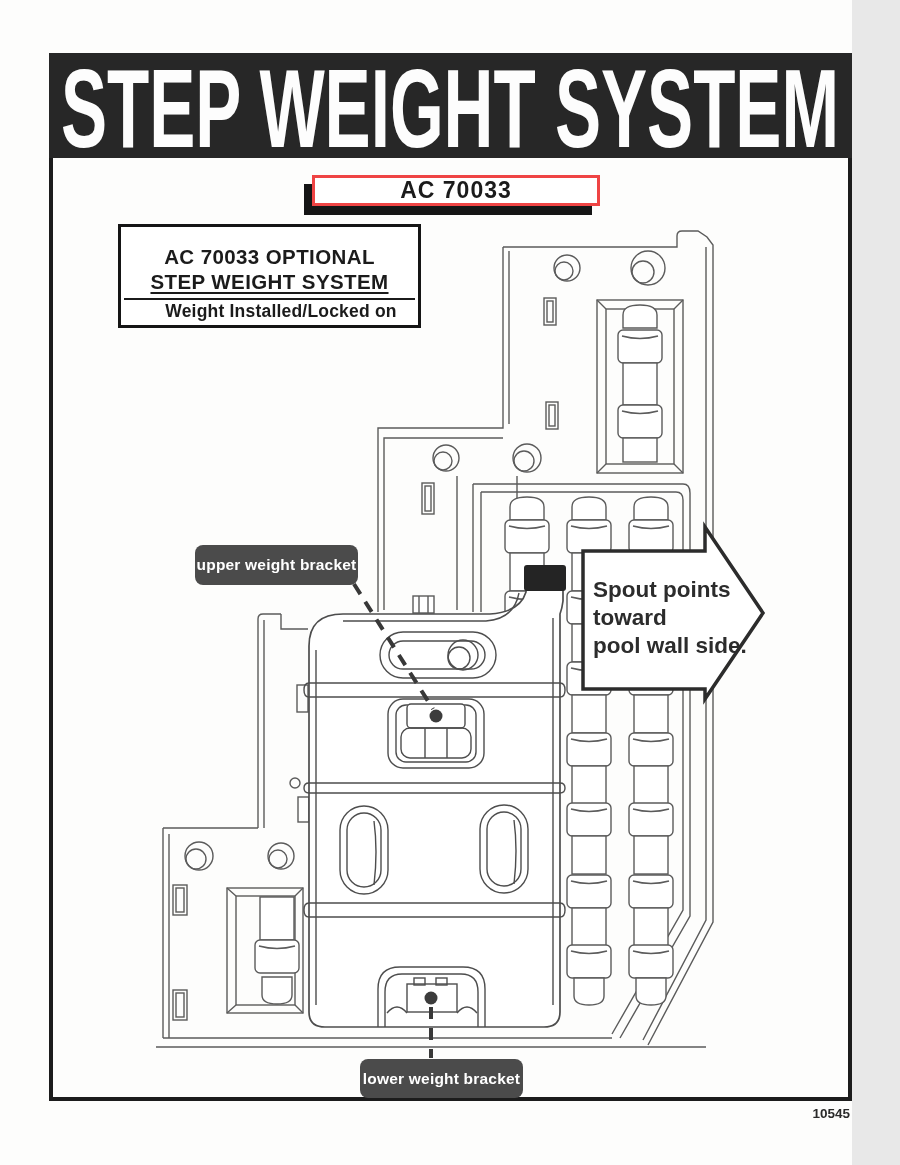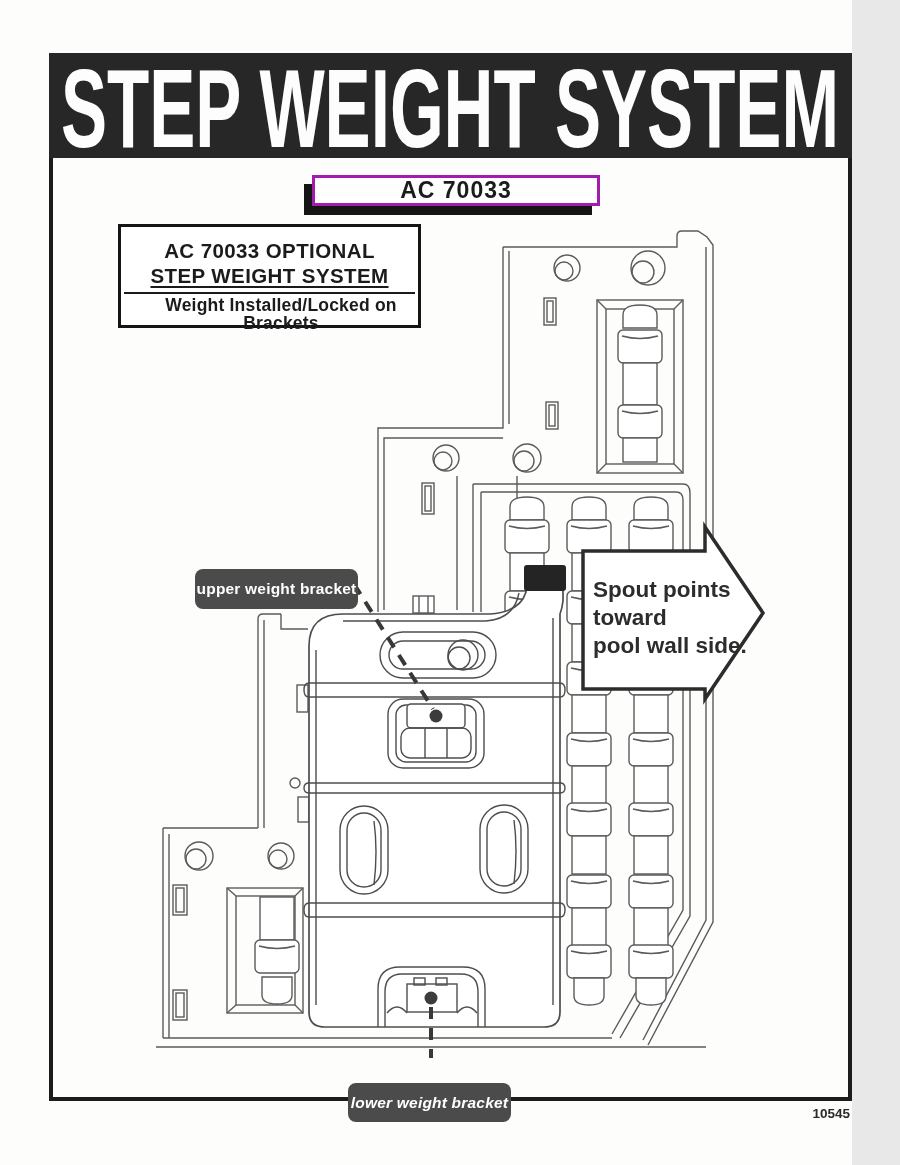--- a/index.html
+++ b/index.html
@@ -7,37 +7,37 @@
         font-family:"Liberation Sans",sans-serif;}
   .abs{position:absolute;}
   
   .banner{left:49px;top:53px;width:803px;height:105px;background:#272727;z-index:3;}
   
   .frame{left:49px;top:157px;width:803px;height:944px;border:4px solid #1c1c1c;border-top:none;
          box-sizing:border-box;z-index:1;}
   
   .art{left:0;top:0;width:900px;height:1165px;z-index:2;}
   
-  .ac-box{left:312px;top:175px;width:288px;height:31px;background:#ffffff;border:3px solid #a21caf;
+  .ac-box{left:312px;top:175px;width:288px;height:31px;background:#ffffff;border:3px solid #ef4444;
           box-sizing:border-box;box-shadow:-8px 9px 0 #151515;z-index:4;
           display:flex;align-items:center;justify-content:center;}
   .ac-box span{font-size:23px;font-weight:bold;color:#1b1b1b;letter-spacing:1px;}
   
   .info-box{left:118px;top:224px;width:303px;height:104px;background:#ffffff;border:3px solid #151515;
             box-sizing:border-box;z-index:4;text-align:center;color:#1b1b1b;}
   .info-line1,.info-line2{font-size:20.5px;font-weight:bold;line-height:25px;letter-spacing:.4px;}
-  .info-line1{margin-top:11px;}
+  .info-line1{margin-top:17px;}
   .info-line2{text-decoration:underline;text-decoration-thickness:2px;text-underline-offset:3px;}
   .info-divider{border-top:2.5px solid #1b1b1b;margin:4px 3px 2px 3px;}
   .info-line3,.info-line4{font-size:17.5px;font-weight:bold;line-height:18px;letter-spacing:.2px;padding-left:23px;}
   
   .callout{background:#4b4b4b;color:#ffffff;border-radius:8px;display:flex;align-items:center;
-           justify-content:center;font-size:15.5px;font-weight:700;z-index:5;letter-spacing:.2px;margin-top:24px;}
+           justify-content:center;font-size:15.5px;font-weight:700;z-index:5;letter-spacing:.2px;}
   .callout.upper{left:195px;top:545px;width:163px;height:40px;}
-  .callout.lower{left:348px;top:1059px;width:163px;height:39px;font-style:italic;}
+  .callout.lower{left:360px;top:1059px;width:163px;height:39px;}
   
   .page-num{left:790px;top:1106px;width:60px;text-align:right;font-size:13.5px;font-weight:bold;
             color:#2a2a2a;z-index:4;}
   
   .ln{stroke:#5b5b5b;stroke-width:1.4;fill:none;}
   .lnw{stroke:#5b5b5b;stroke-width:1.4;fill:#ffffff;}
   .jug{stroke:#4d4d4d;stroke-width:1.7;fill:#ffffff;}
   .jugl{stroke:#4d4d4d;stroke-width:1.4;fill:none;}
   .jugw{stroke:#4d4d4d;stroke-width:1.4;fill:#ffffff;}
 </style>
@@ -256,21 +256,20 @@
 
   <div class="abs ac-box">
     <span>AC 70033</span>
   </div>
 
   <div class="abs info-box">
     <div class="info-line1">AC 70033 OPTIONAL</div>
     <div class="info-line2">STEP WEIGHT SYSTEM</div>
     <div class="info-divider"></div>
     <div class="info-line3">Weight Installed/Locked on</div>
-    <div class="info-line4">Brackets</div>
   </div>
 
   <div class="abs callout upper">
     <span>upper weight bracket</span>
   </div>
   <div class="abs callout lower">
     <span>lower weight bracket</span>
   </div>
 
   <div class="abs page-num">10545</div>

